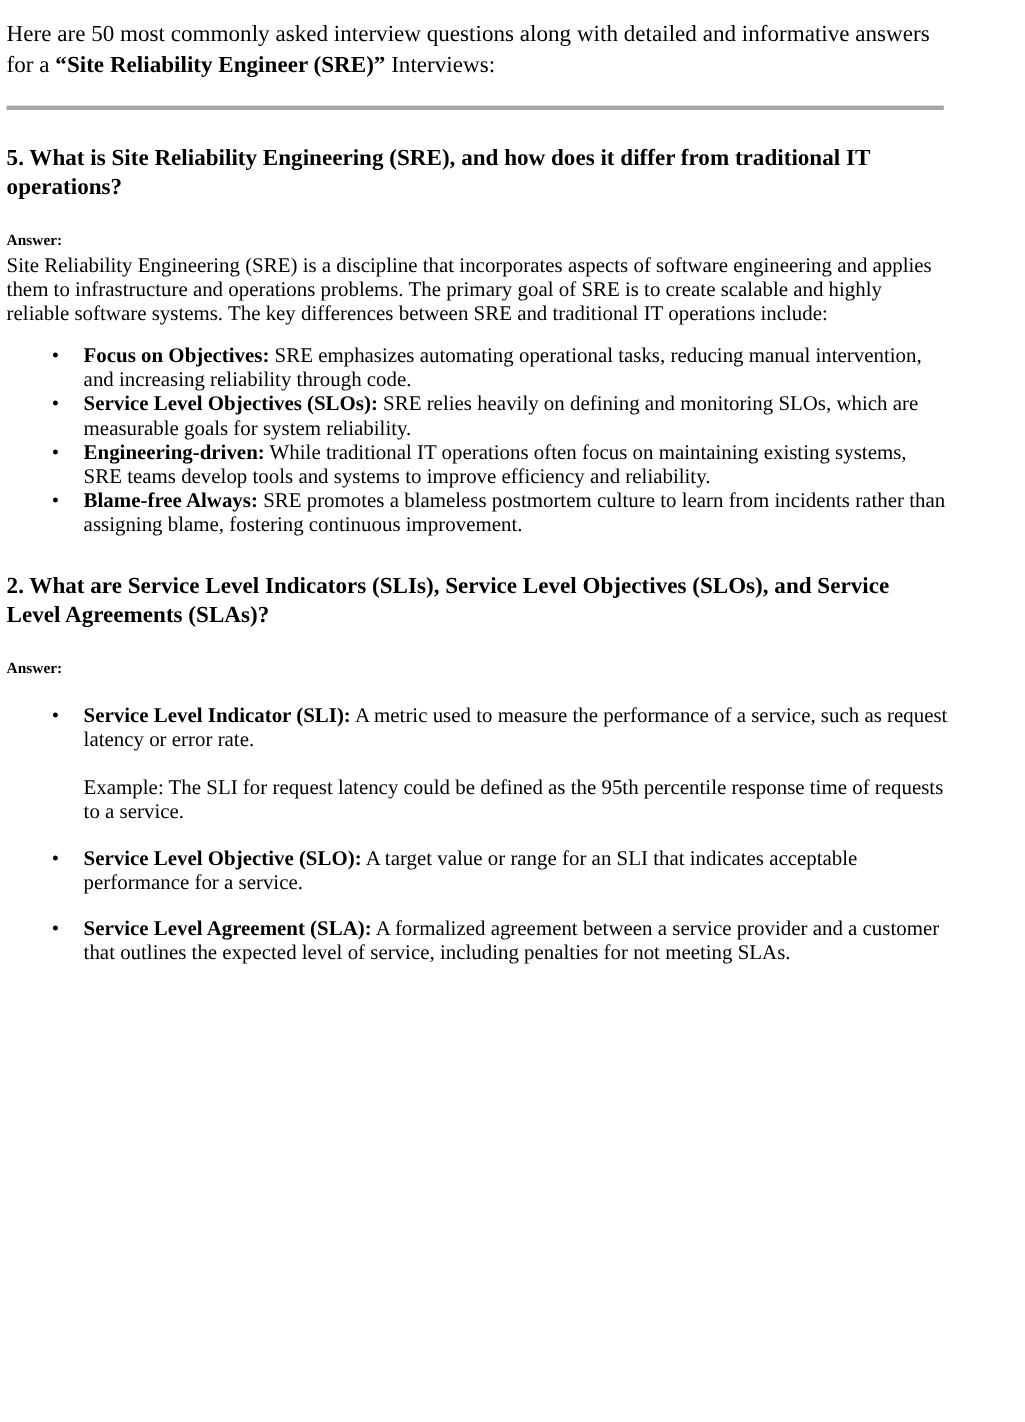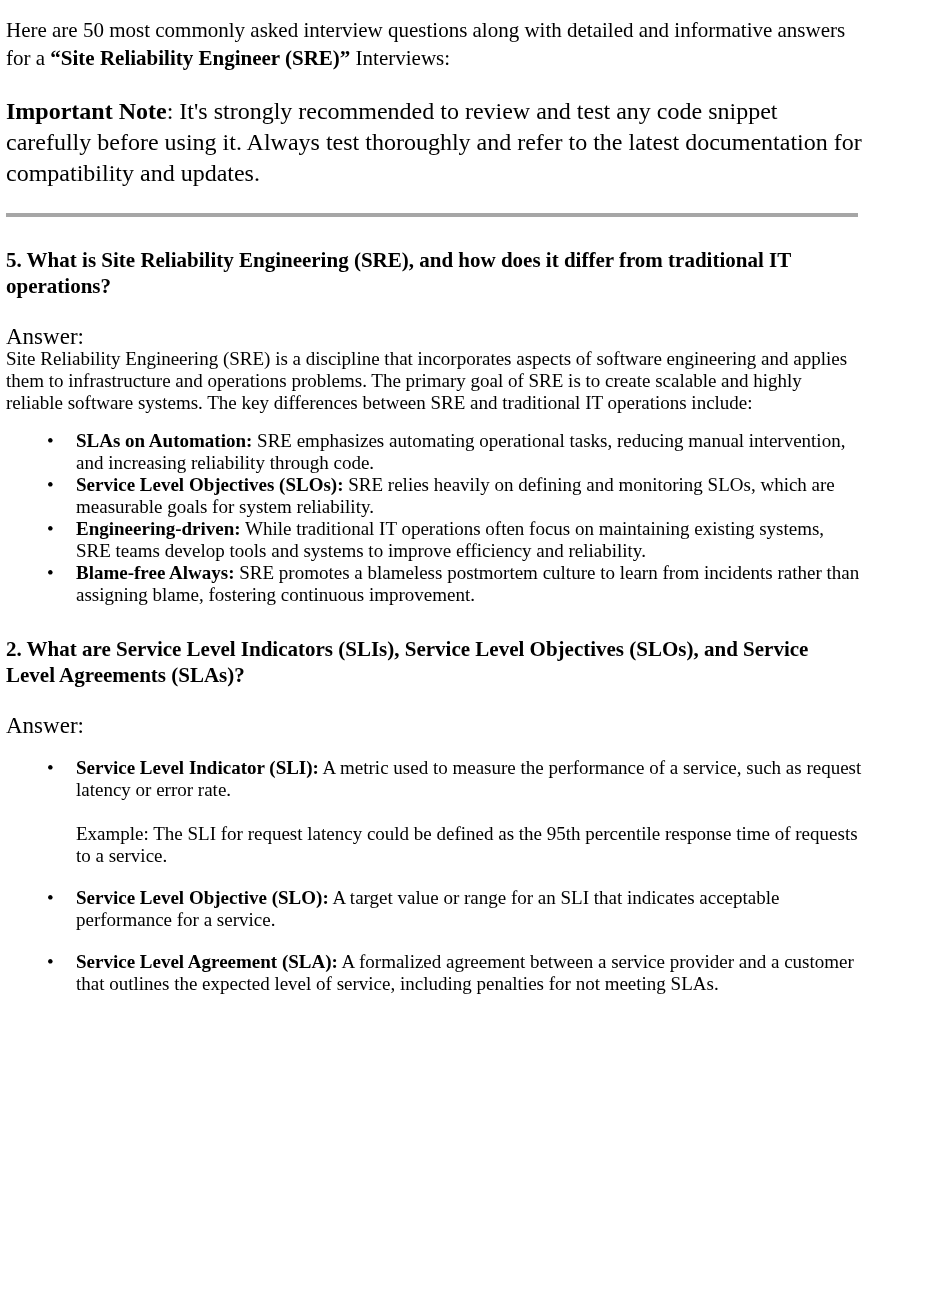--- a/index.html
+++ b/index.html
@@ -55,23 +55,23 @@
   .q-heading {
     font-size: 21px;
     line-height: 26px;
     font-weight: bold;
     margin: 30px 0 0 0;
     max-width: 820px;
   }
 
   
   .answer-label {
-    font-size: 23px;
+    font-size: 14px;
     line-height: 22px;
-    font-weight: normal;
+    font-weight: bold;
     margin: 27px 0 0 0;
   }
 
   
   .answer-body {
     font-size: 19px;
     line-height: 22px;
     margin: 0;
     max-width: 854px;
   }
@@ -114,31 +114,30 @@
     max-width: 926px;
   }
 </style>
 </head>
 <body>
 
 <div class="page">
 
   <p class="intro"><span>Here are 50 most commonly asked interview questions along with detailed and informative answers for a </span><b>“Site Reliability Engineer (SRE)”</b><span> Interviews:</span></p>
 
-  <p class="note"><span class="note-label">Important Note</span><span>: It's strongly recommended to review and test any code snippet carefully before using it. Always test thoroughly and refer to the latest documentation for compatibility and updates.</span></p>
 
   <hr class="divider">
 
   <h2 class="q-heading">5. What is Site Reliability Engineering (SRE), and how does it differ from traditional IT operations?</h2>
   <p class="answer-label">Answer:</p>
   <p class="answer-body">Site Reliability Engineering (SRE) is a discipline that incorporates aspects of software engineering and applies them to infrastructure and operations problems. The primary goal of SRE is to create scalable and highly reliable software systems. The key differences between SRE and traditional IT operations include:</p>
 
   <ul class="bullets">
     <li>
-      <span class="marker">•</span><span class="term">SLAs on Automation:</span><span class="desc"> SRE emphasizes automating operational tasks, reducing manual intervention, and increasing reliability through code.</span>
+      <span class="marker">•</span><span class="term">Focus on Objectives:</span><span class="desc"> SRE emphasizes automating operational tasks, reducing manual intervention, and increasing reliability through code.</span>
     </li>
     <li>
       <span class="marker">•</span><span class="term">Service Level Objectives (SLOs):</span><span class="desc"> SRE relies heavily on defining and monitoring SLOs, which are measurable goals for system reliability.</span>
     </li>
     <li>
       <span class="marker">•</span><span class="term">Engineering-driven:</span><span class="desc"> While traditional IT operations often focus on maintaining existing systems, SRE teams develop tools and systems to improve efficiency and reliability.</span>
     </li>
     <li>
       <span class="marker">•</span><span class="term">Blame-free Always:</span><span class="desc"> SRE promotes a blameless postmortem culture to learn from incidents rather than assigning blame, fostering continuous improvement.</span>
     </li>

